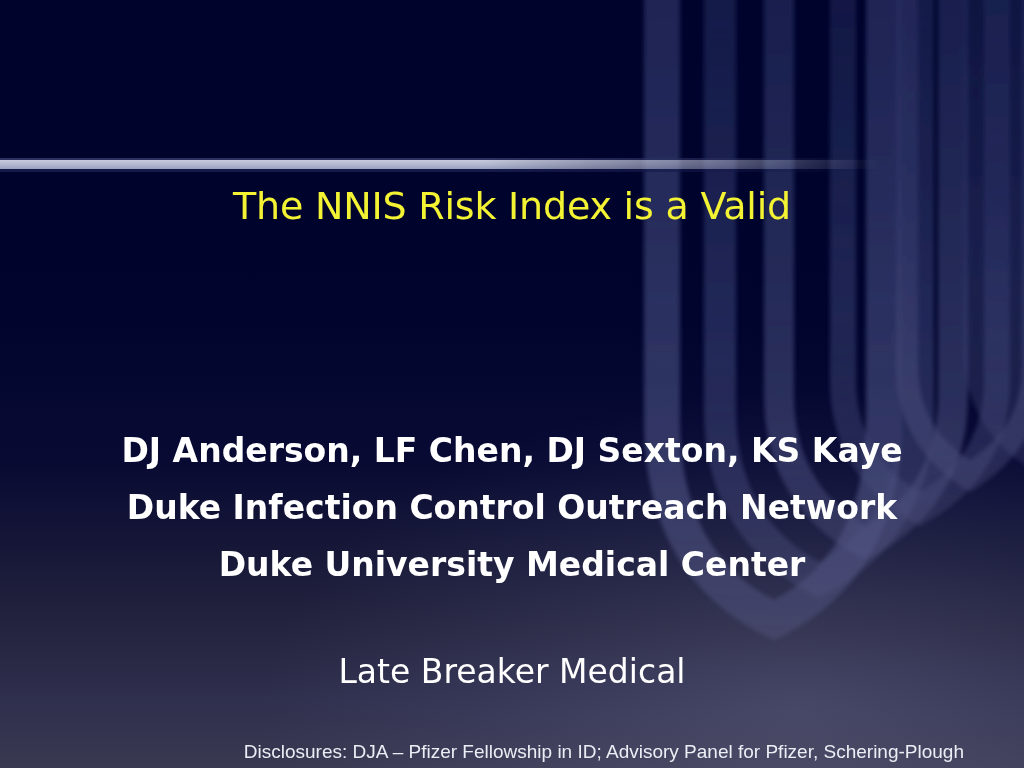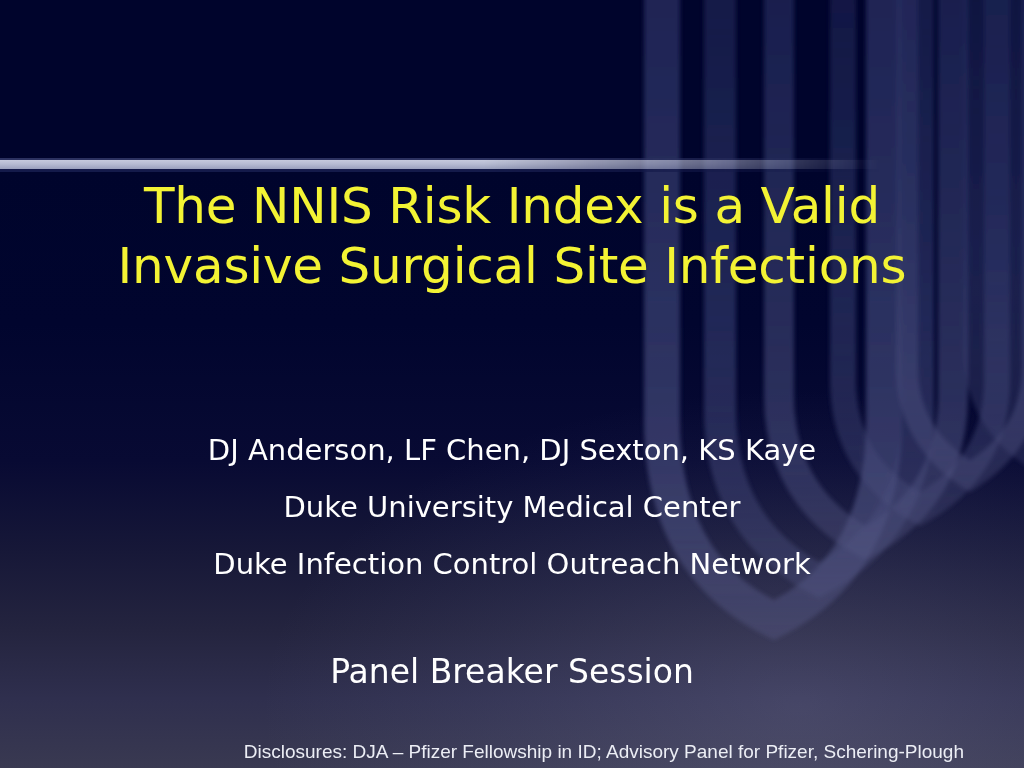--- a/index.html
+++ b/index.html
@@ -74,39 +74,39 @@
   
   .title-block {
     position: absolute;
     left: 60px;
     top: 176px;
     width: 904px;
     text-align: center;
   }
   .title-line {
     color: #f3f334;
-    font-size: 50px;
+    font-size: 38px;
     line-height: 60px;
     font-weight: 400;
     letter-spacing: -0.2px;
     white-space: nowrap;
   }
 
   .authors-block {
     position: absolute;
     left: 60px;
     top: 422px;
     width: 904px;
     text-align: center;
   }
   .author-line {
     color: #ffffff;
-    font-size: 29px;
+    font-size: 33px;
     line-height: 57px;
-    font-weight: 400;
+    font-weight: 700;
     white-space: nowrap;
   }
 
   .session-line {
     position: absolute;
     left: 60px;
     top: 650px;
     width: 904px;
     text-align: center;
     color: #ffffff;
@@ -171,26 +171,25 @@
   </div>
 
   <div class="divider-bar">
     <div class="band edge-top"></div>
     <div class="band core"></div>
     <div class="band edge-bot"></div>
   </div>
 
   <div class="title-block">
     <div class="title-line">The NNIS Risk Index is a Valid</div>
-    <div class="title-line">Invasive Surgical Site Infections</div>
   </div>
 
   <div class="authors-block">
     <div class="author-line">DJ Anderson, LF Chen, DJ Sexton, KS Kaye</div>
+    <div class="author-line">Duke Infection Control Outreach Network</div>
     <div class="author-line">Duke University Medical Center</div>
-    <div class="author-line">Duke Infection Control Outreach Network</div>
   </div>
 
-  <div class="session-line">Panel Breaker Session</div>
+  <div class="session-line">Late Breaker Medical</div>
 
   <div class="disclosure-line">Disclosures: DJA – Pfizer Fellowship in ID; Advisory Panel for Pfizer, Schering-Plough</div>
 
 </div>
 
 </body></html>

